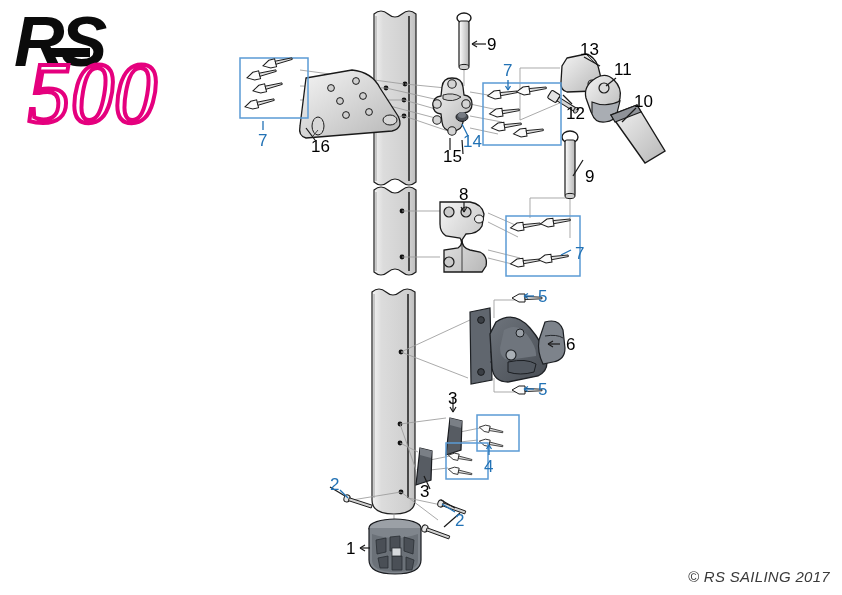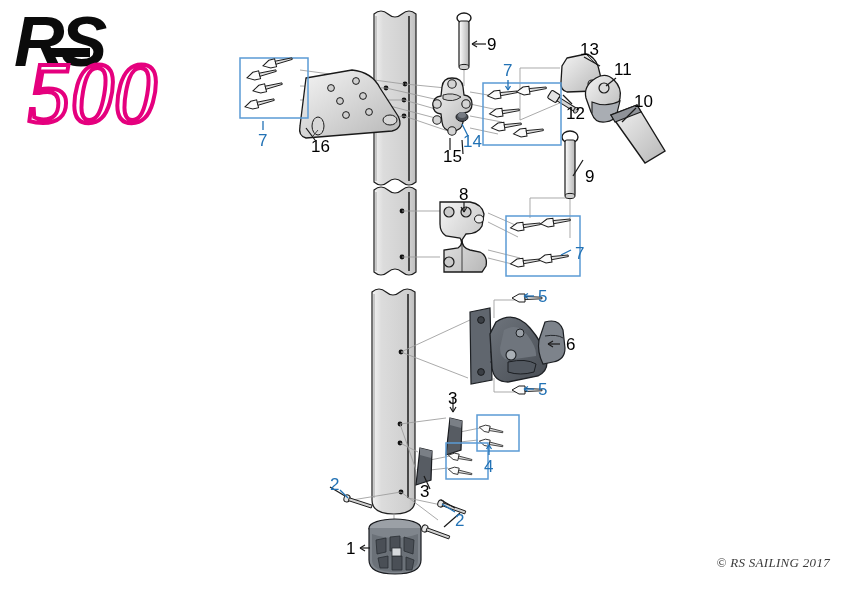--- a/index.html
+++ b/index.html
@@ -9,23 +9,23 @@
     background:#ffffff;
     font-family:"Liberation Sans", sans-serif;
     overflow:hidden;
     position:relative;
   }
   #stage{position:absolute;left:0;top:0;width:842px;height:595px;}
   svg{display:block;}
   .lbl{font-family:"Liberation Sans", sans-serif;font-size:17px;fill:#000;}
   .lbl-blue{font-family:"Liberation Sans", sans-serif;font-size:17px;fill:#2272b5;}
   .copyright{
-    position:absolute;right:12px;bottom:24px;
-    font-family:Liberation Serif, serif;
-    font-style:italic;font-size:13px;color:#3a3a3a;
+    position:absolute;right:12px;bottom:10px;
+    font-family:Liberation Sans, sans-serif;
+    font-style:italic;font-size:15px;color:#3a3a3a;
     letter-spacing:.3px;white-space:nowrap;
   }
   .logo{position:absolute;left:8px;top:4px;width:190px;height:130px;}
 </style>
 </head>
 <body>
 
 <div id="stage">
 
   <div class="logo">

